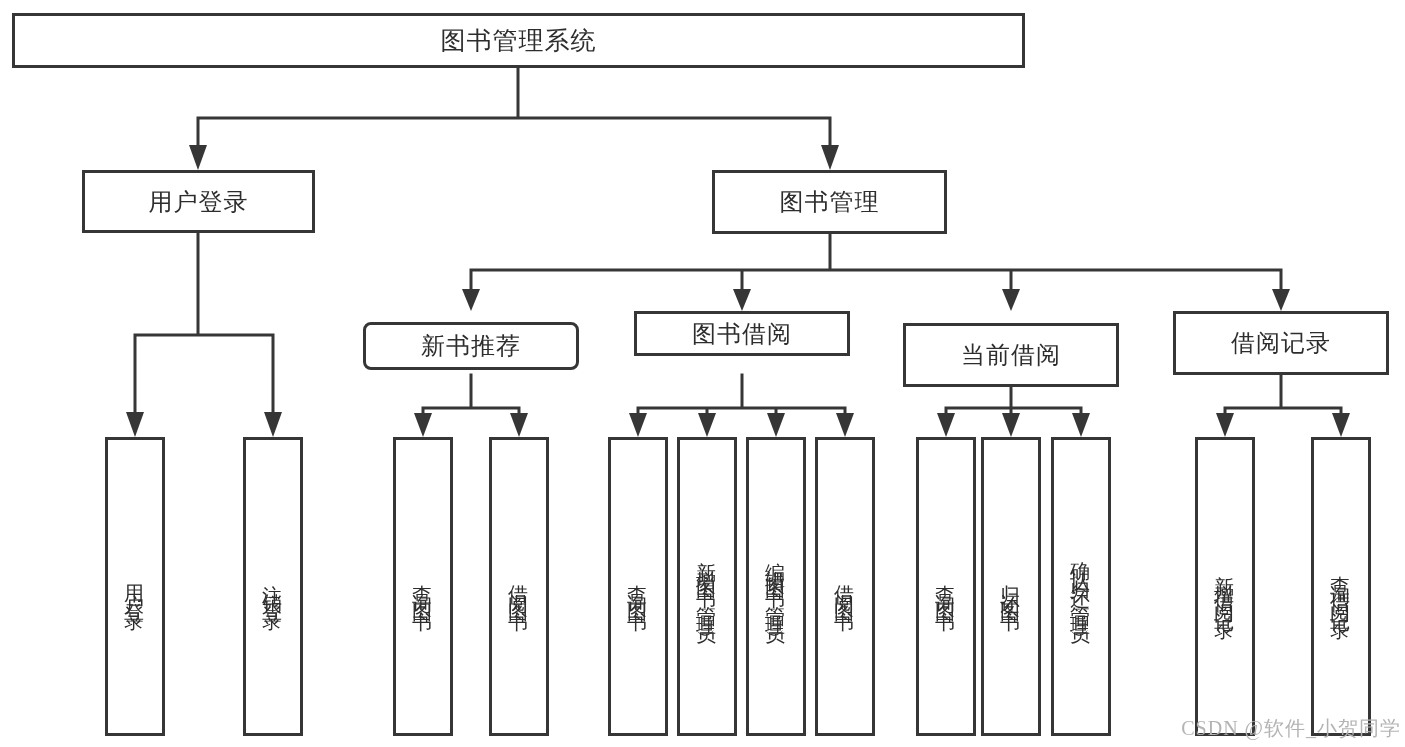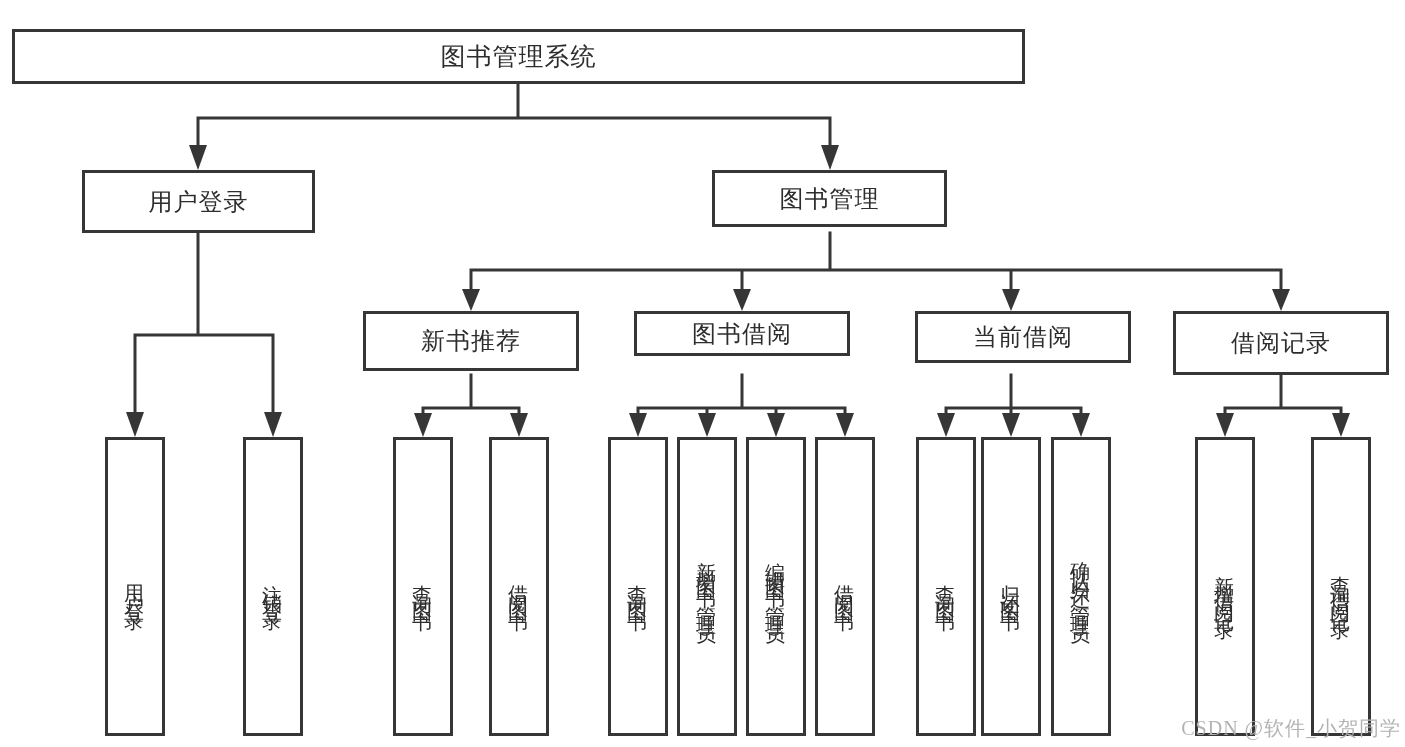--- a/index.html
+++ b/index.html
@@ -12,35 +12,35 @@
     overflow:hidden;
   }
   .wires{position:absolute;left:0;top:0;width:1405px;height:747px;}
   .node{
     position:absolute;box-sizing:border-box;
     border:3px solid #363636;background:#ffffff;
     display:flex;align-items:center;justify-content:center;
     white-space:nowrap;
   }
   .h{font-size:24px;letter-spacing:1px;}
-  .root{font-size:25px;margin-top:16px;}
+  .root{font-size:25px;}
   .v{
     writing-mode:vertical-rl;
     text-orientation:mixed;
     font-size:20px;
     letter-spacing:9px;
     white-space:normal;
   }
   
   .n-root{left:12px;top:13px;width:1013px;height:55px;}
   .n-l2a{left:82px; top:170px;width:233px;height:63px;}
-  .n-l2b{left:712px;top:170px;width:235px;height:57px;}
-  .n-l3a{left:363px; top:311px;width:216px;height:60px;}
+  .n-l2b{left:712px;top:170px;width:235px;height:64px;}
+  .n-l3a{left:363px; top:322px;width:216px;height:48px;border-radius:8px;}
   .n-l3b{left:634px; top:311px;width:216px;height:45px;}
-  .n-l3c{left:903px; top:311px;width:216px;height:52px;margin-left:12px;}
+  .n-l3c{left:903px; top:323px;width:216px;height:64px;}
   .n-l3d{left:1173px;top:311px;width:216px;height:64px;}
   .leaf{top:437px;width:60px;height:299px;}
   .lf0{left:105px;} .lf1{left:243px;}
   .lf2{left:393px;} .lf3{left:489px;}
   .lf4{left:608px;} .lf5{left:677px;} .lf6{left:746px;} .lf7{left:815px;}
   .lf8{left:916px;} .lf9{left:981px;} .lf10{left:1051px;}
   .lf11{left:1195px;} .lf12{left:1311px;}
   .watermark{
     position:absolute;right:4px;bottom:5px;
     font-size:20px;letter-spacing:1px;

